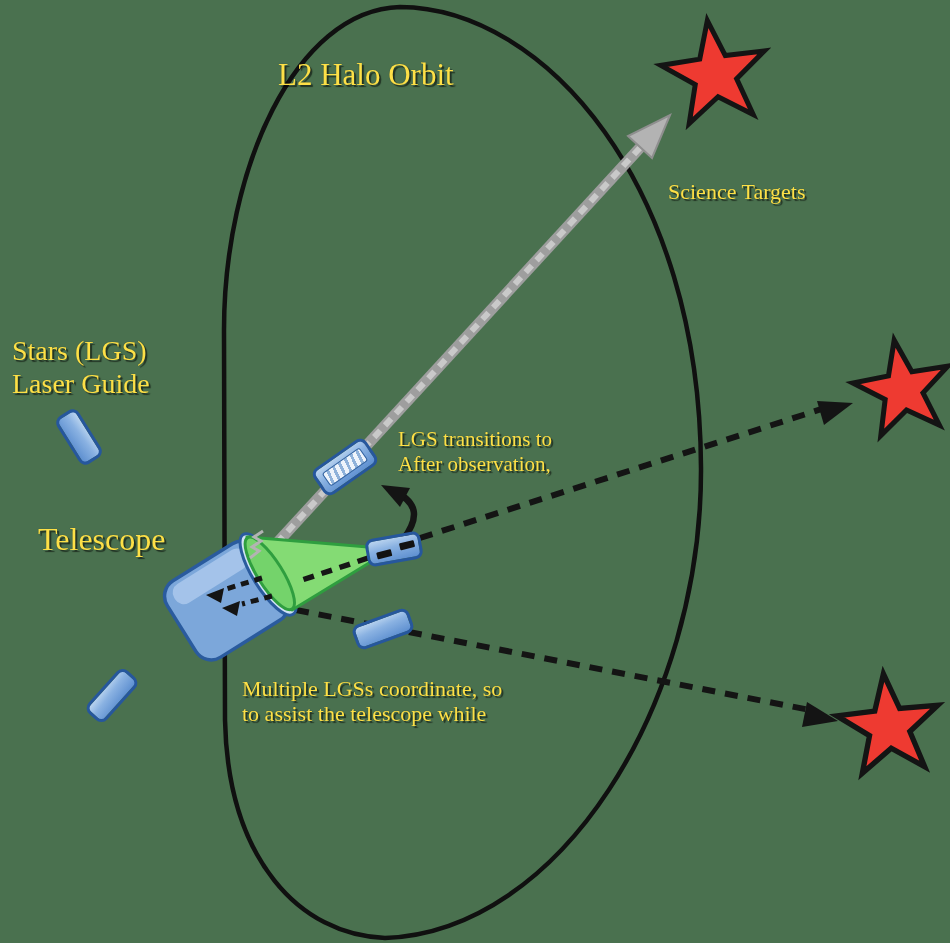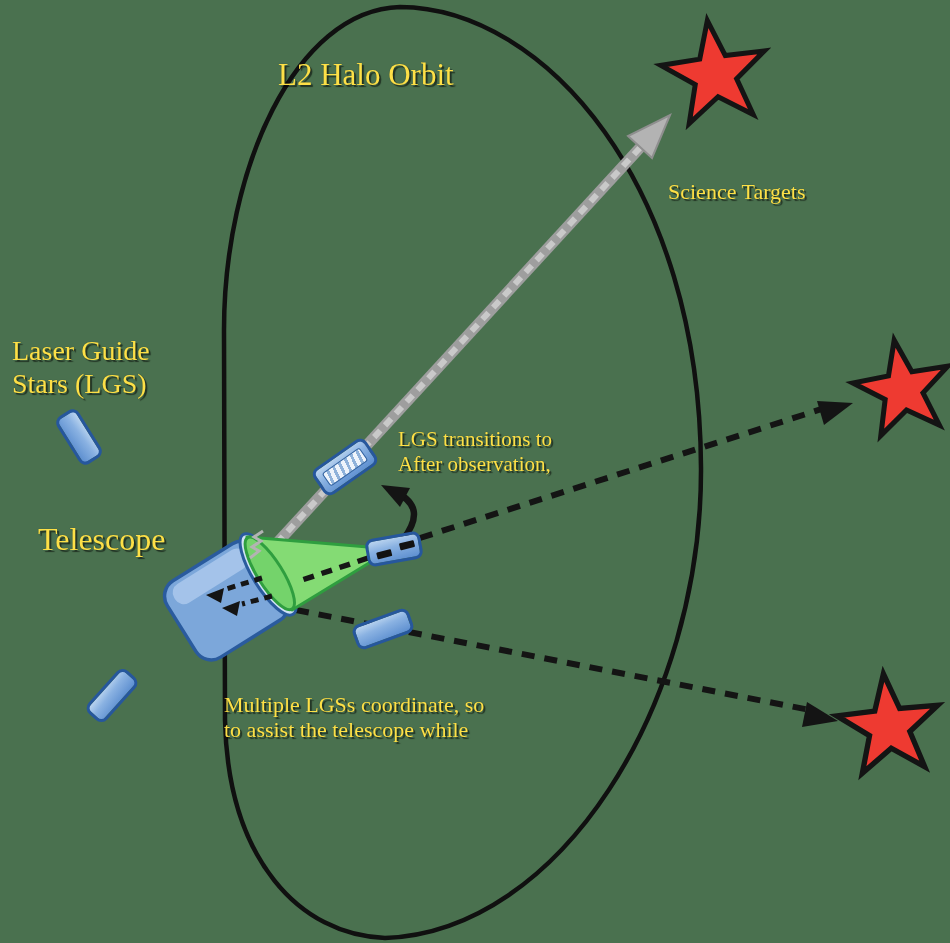--- a/index.html
+++ b/index.html
@@ -18,21 +18,21 @@
     text-shadow:2px 2px 1px rgba(0,0,0,0.55), 0 0 1px rgba(0,0,0,0.4);
     white-space:nowrap;
     line-height:1.15;
   }
   .txt span{display:block;}
   .title{left:278px;top:57px;font-size:31px;}
   .science{left:644px;top:179px;font-size:22px;margin-left:24px;}
   .lgs-label{left:12px;top:334px;font-size:28px;line-height:33px;}
   .telescope-label{left:38px;top:521px;font-size:32px;}
   .after{left:398px;top:427px;font-size:21px;line-height:25px;}
-  .coord{left:224px;top:676px;font-size:22px;line-height:25px;margin-top:16px;}
+  .coord{left:242px;top:676px;font-size:22px;line-height:25px;}
   .sat{
     position:absolute;
     background:linear-gradient(175deg,#bdd6f0 0%,#8ab2e2 40%,#5d8fd0 100%);
     border:3px solid #26579d;
     border-radius:8px;
     box-sizing:border-box;
   }
   .sat .panel{
     position:absolute;left:6px;top:5px;right:6px;bottom:5px;
     background:repeating-linear-gradient(100deg,#eef4fb 0px,#eef4fb 4px,#8fb2da 4px,#8fb2da 7px);
@@ -113,22 +113,22 @@
     <span class="sdash" style="left:31px;top:6px;transform:rotate(-4deg);"></span>
   </div>
 
   <div class="sat" style="left:353px;top:616px;width:60px;height:26px;transform:rotate(-20deg);"></div>
 
   <div class="txt title">L2 Halo Orbit</div>
 
   <div class="txt science">Science Targets</div>
 
   <div class="txt lgs-label">
+    <span>Stars (LGS)</span>
     <span>Laser Guide</span>
-    <span>Stars (LGS)</span>
   </div>
 
   <div class="txt telescope-label">Telescope</div>
 
   <div class="txt after">
     <span>LGS transitions to</span>
     <span>After observation,</span>
   </div>
 
   <div class="txt coord">

